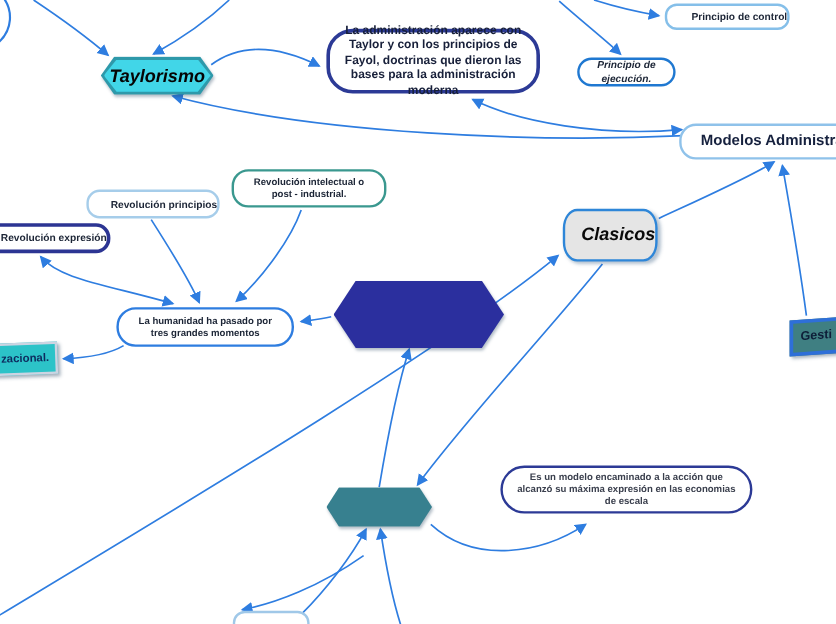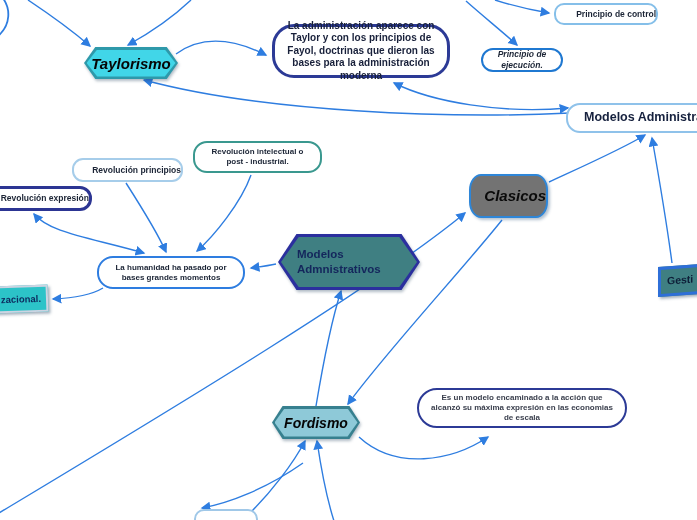--- a/index.html
+++ b/index.html
@@ -20,28 +20,28 @@
   
   .rnode{border-style:solid;background:#fff;font-weight:bold;}
   .n-admin-desc{left:272px;top:24px;width:178px;height:54px;border:3px solid #2c3a96;border-radius:22px;font-size:10px;padding:2px 10px;color:#18203a;}
   .n-control{left:554px;top:3px;width:104px;height:22px;border:2px solid #85bfe9;border-radius:10px;font-size:8.5px;}
   .n-ejecucion{left:481px;top:48px;width:82px;height:24px;border:2.5px solid #1f78d1;border-radius:12px;font-size:8.5px;font-style:italic;font-weight:600;}
   .n-ma{left:566px;top:103px;width:200px;height:30px;border:2.5px solid #8fc2ea;border-radius:14px;font-size:12.5px;color:#16213e;justify-content:flex-start;padding-left:16px;}
   .n-industrial{left:72px;top:158px;width:111px;height:24px;border:2px solid #a6cdea;border-radius:11px;font-size:8.5px;}
   .n-intelectual{left:193px;top:141px;width:129px;height:32px;border:2.5px solid #3a988f;border-radius:14px;font-size:8px;padding:4px 8px;}
   .n-agricola{left:-12px;top:186px;width:104px;height:25px;border:3px solid #2c3593;border-radius:12px;font-size:8.5px;}
   .n-humanidad{left:97px;top:256px;width:148px;height:33px;border:2px solid #2e7de0;border-radius:16px;font-size:8px;padding:1px 12px;}
-  .n-clasicos{left:469px;top:174px;width:79px;height:44px;border:2px solid #2e86d8;border-radius:12px/16px;background:#737373;font-size:15px;font-weight:bold;font-style:italic;color:#0a0a0a;box-shadow:2px 2px 3px rgba(40,80,120,.35);}
+  .n-clasicos{left:469px;top:174px;width:79px;height:44px;border:2px solid #2e86d8;border-radius:12px/16px;background:#e5e5e5;font-size:15px;font-weight:bold;font-style:italic;color:#0a0a0a;box-shadow:2px 2px 3px rgba(40,80,120,.35);}
   .n-fordismo-desc{left:417px;top:388px;width:210px;height:32px;border:2.5px solid #2c3a96;border-radius:20px;font-size:8px;font-weight:600;color:#3a3f4d;padding:18px 12px;}
   .n-bottom-partial{left:194px;top:509px;width:64px;height:16px;border:2px solid #a0c8e8;border-radius:10px 10px 0 0;}
   
   .hex{position:absolute;z-index:2;filter:drop-shadow(1.5px 2px 1.5px rgba(30,60,90,.35));}
   .hex .hb,.hex .hf{position:absolute;clip-path:polygon(12% 0%,88% 0%,100% 50%,88% 100%,12% 100%,0% 50%);}
   .hex .hb{inset:0;}
-  .hex .hf{inset:2.5px;display:flex;align-items:center;justify-content:center;}
+  .hex .hf{inset:2.5px;display:flex;align-items:center;justify-content:center;text-align:center;}
   .hex-taylorismo{left:84px;top:47px;width:94px;height:32px;}
   .hex-taylorismo .hb{background:#2e99aa;}
   .hex-taylorismo .hf{background:#41d6e8;font-size:15px;font-weight:bold;font-style:italic;color:#050505;}
   .hex-modelos{left:278px;top:234px;width:142px;height:56px;}
   .hex-modelos .hb{background:#2b2f9e;clip-path:polygon(13% 0%,87% 0%,100% 50%,87% 100%,13% 100%,0% 50%);}
   .hex-modelos .hf{background:#3f7f82;clip-path:polygon(13% 0%,87% 0%,100% 50%,87% 100%,13% 100%,0% 50%);inset:3px;font-size:11.5px;font-weight:bold;color:#14265c;line-height:1.3;padding:0 16px;}
   .hex-fordismo{left:272px;top:406px;width:88px;height:33px;}
   .hex-fordismo .hb{background:#37808f;}
   .hex-fordismo .hf{background:#8ec9d8;font-size:14px;font-weight:bold;font-style:italic;color:#050505;}
   
@@ -88,30 +88,24 @@
 
 <div class="hex hex-taylorismo">
   <div class="hb"></div>
   <div class="hf">
       <span>Taylorismo</span>
     </div>
 </div>
 
 <div class="hex hex-modelos">
   <div class="hb"></div>
-  <div class="hf">
-      <span>Modelos Admnistrativos</span>
-    </div>
 </div>
 
 <div class="hex hex-fordismo">
   <div class="hb"></div>
-  <div class="hf">
-      <span>Fordismo</span>
-    </div>
 </div>
 
 <div class="node rnode n-admin-desc">
   <span>La administración aparece con Taylor y con los principios de Fayol, doctrinas que dieron las bases para la administración moderna</span>
 </div>
 
 <div class="node rnode n-control">
   <span>Principio de control</span>
 </div>
 
@@ -133,21 +127,21 @@
 
 <div class="node rnode n-intelectual">
   <span>Revolución intelectual o post - industrial.</span>
 </div>
 
 <div class="node rnode n-agricola">
   <span>Revolución expresión</span>
 </div>
 
 <div class="node rnode n-humanidad">
-  <span>La humanidad ha pasado por bases grandes momentos</span>
+  <span>La humanidad ha pasado por tres grandes momentos</span>
 </div>
 
 <div class="node n-organizacional">
   <span>zacional.</span>
 </div>
 
 <div class="node n-gestion">
   <span>Gesti</span>
 </div>
 

